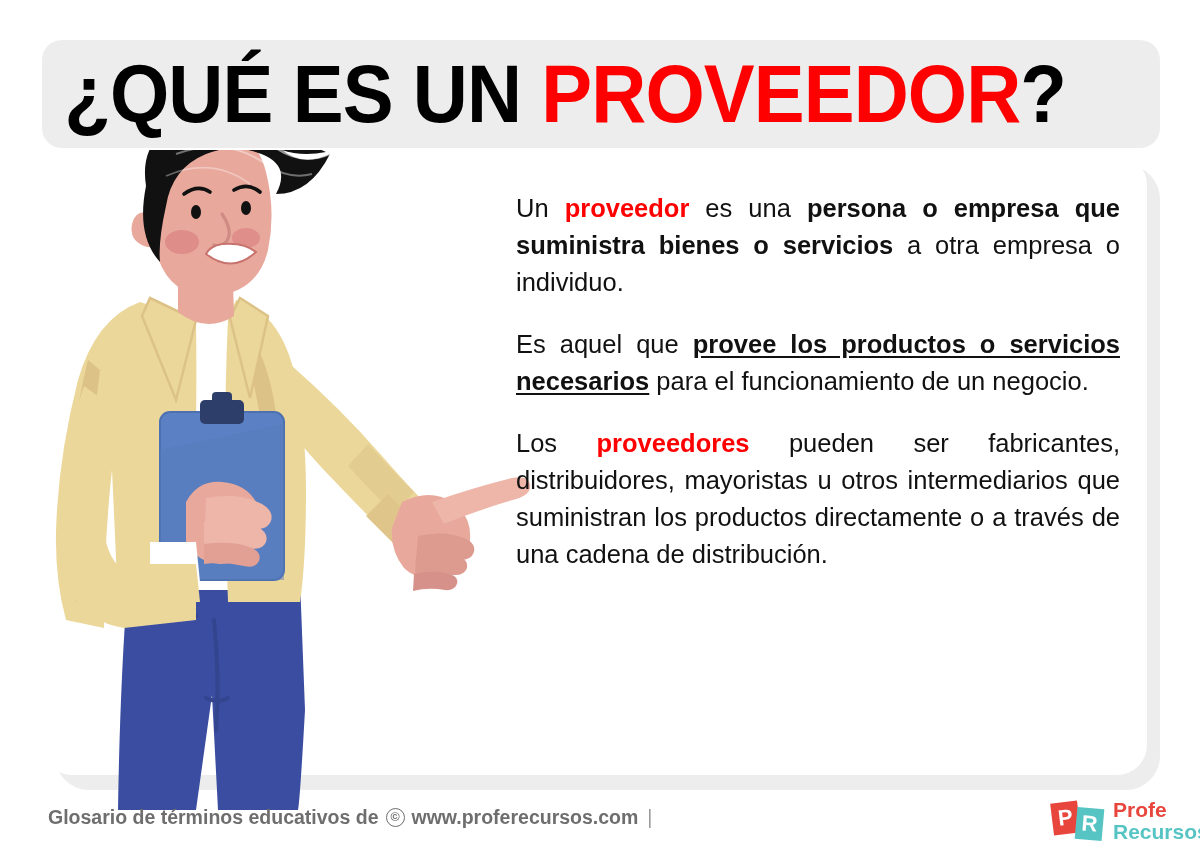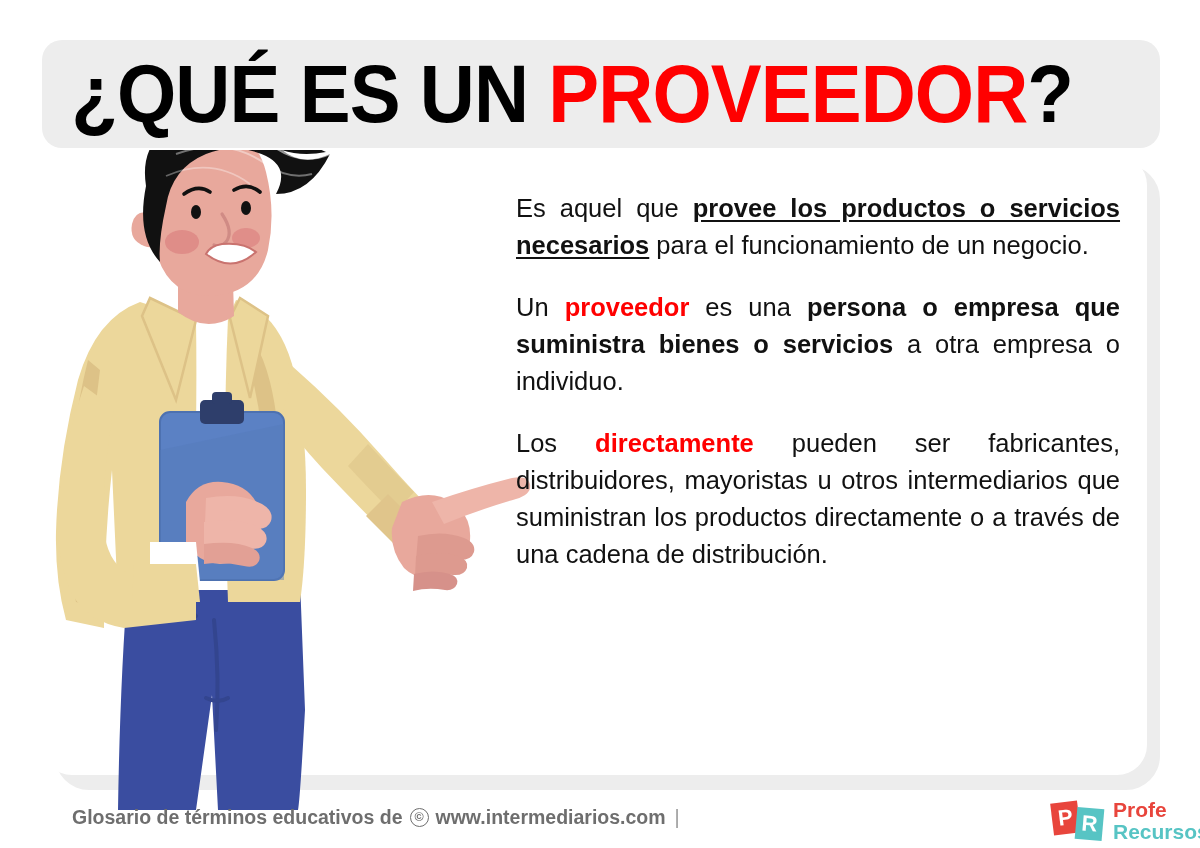--- a/index.html
+++ b/index.html
@@ -24,21 +24,20 @@
     position: absolute;
     left: 42px;
     top: 40px;
     width: 1118px;
     height: 108px;
     background: #ededed;
     border-radius: 20px;
     display: flex;
     align-items: center;
     overflow: hidden;
-    padding-left: 7px;
   }
 
   #title-text {
     white-space: nowrap;
     font-family: "Liberation Sans", sans-serif;
     font-weight: bold;
     font-size: 82px;
     line-height: 1;
     letter-spacing: -1px;
     color: #000000;
@@ -106,21 +105,20 @@
     left: 48px;
     top: 806px;
     display: flex;
     align-items: center;
     gap: 7px;
     font-size: 19.5px;
     font-weight: bold;
     color: #6e6e6e;
     white-space: nowrap;
     font-family: "Liberation Sans", sans-serif;
-    margin-left: 24px;
   }
   #footer .sep {
     color: #9a9a9a;
     font-weight: normal;
     padding: 0 2px;
   }
   .copy-glyph {
     display: inline-block;
     width: 19px; height: 19px;
     border: 1.6px solid #6e6e6e;
@@ -250,33 +248,33 @@
       <path d="M258 -18 Q300 -10 326 2 Q296 8 272 -4 Z" fill="#111111"></path>
       <path d="M182 -12 Q236 -30 276 -2 Q302 16 330 4" fill="none" stroke="#ffffff" stroke-width="2.2" opacity="0.55"></path>
       <path d="M176 4 Q226 -14 266 14 Q288 30 312 24" fill="none" stroke="#ffffff" stroke-width="2" opacity="0.4"></path>
       <path d="M166 26 Q212 6 250 34" fill="none" stroke="#ffffff" stroke-width="1.8" opacity="0.35"></path>
 
     </svg>
   </div>
 
   <div id="body-copy">
 
+    <p><span>Un </span><span class="red">proveedor</span><span> es una </span><span class="bold">persona o empresa que suministra bienes o servicios</span><span> a otra empresa o individuo.</span></p>
+
     <p><span>Es aquel que </span><span class="uline">provee los productos o servicios necesarios</span><span> para el funcionamiento de un negocio.</span></p>
 
-    <p><span>Un </span><span class="red">proveedor</span><span> es una </span><span class="bold">persona o empresa que suministra bienes o servicios</span><span> a otra empresa o individuo.</span></p>
-
-    <p><span>Los </span><span class="red">directamente</span><span> pueden ser fabricantes, distribuidores, mayoristas u otros intermediarios que suministran los productos directamente o a través de una cadena de distribución.</span></p>
+    <p><span>Los </span><span class="red">proveedores</span><span> pueden ser fabricantes, distribuidores, mayoristas u otros intermediarios que suministran los productos directamente o a través de una cadena de distribución.</span></p>
 
 
   </div>
 
   <div id="footer">
     <span>Glosario de términos educativos de</span>
     <span class="copy-glyph">©</span>
-    <span>www.intermediarios.com</span>
+    <span>www.proferecursos.com</span>
     <span class="sep">|</span>
   </div>
 
   <div id="logo">
     <div class="logo-badges">
       <div class="badge badge-p">P</div>
       <div class="badge badge-r">R</div>
     </div>
     <div class="logo-words">
       <span class="logo-profe">Profe</span>

